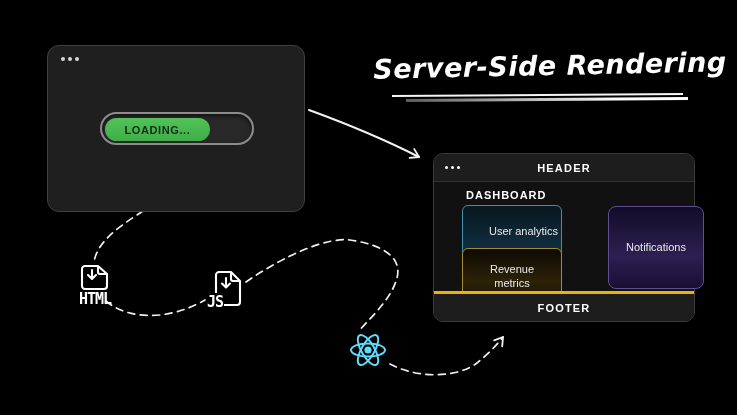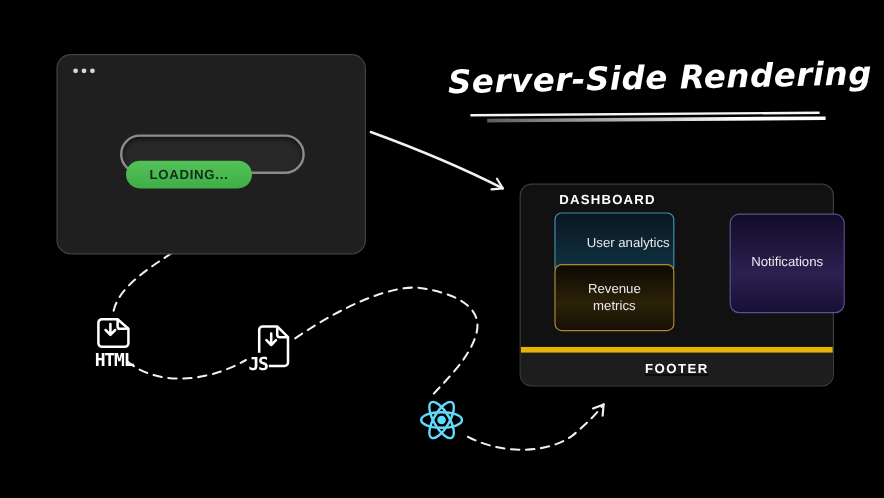--- a/index.html
+++ b/index.html
@@ -12,41 +12,41 @@
   .dot{width:4px;height:4px;border-radius:50%;background:#d8d8d8;}
   .dot-sm{width:3px;height:3px;background:#ffffff;}
 
   
   .browser-window{left:47px;top:45px;width:256px;height:165px;background:#1f1f1f;
                   border:1px solid #414141;border-radius:12px;}
   .browser-dots{left:13px;top:11px;}
   .progress-track{left:52px;top:66px;width:154px;height:33px;background:#282828;
                   border:2px solid #8c8c8c;border-radius:18px;box-sizing:border-box;
                   box-shadow:inset 0 2px 4px rgba(0,0,0,.6);}
-  .progress-fill{position:absolute;left:3px;top:20px;width:105px;height:23px;
+  .progress-fill{position:absolute;left:3px;top:4px;width:105px;height:23px;
                  background:linear-gradient(180deg,#52c258,#3fae47);border-radius:13px;
                  display:flex;align-items:center;justify-content:center;
                  color:#122b19;font-weight:bold;font-size:11px;letter-spacing:.6px;}
 
   
   .title-block{left:372px;top:50px;width:356px;text-align:center;transform:rotate(-1.2deg);}
   .title-text{font-family:"DejaVu Sans",sans-serif;font-style:italic;font-weight:bold;
               font-size:27px;color:#ffffff;letter-spacing:.5px;white-space:nowrap;}
   .underline-a{left:392px;top:94px;width:291px;height:2px;background:#f5f5f5;transform:rotate(-.4deg);}
   .underline-b{left:406px;top:98px;width:282px;height:3px;
                background:linear-gradient(90deg,#5c5c5c,#ffffff 75%);transform:rotate(-.4deg);}
 
   
   .ssr-window{left:433px;top:153px;width:262px;height:169px;background:#111111;
               border:1px solid #3c3c3c;border-radius:10px;display:flex;flex-direction:column;
               box-sizing:border-box;}
   .ssr-bar{flex:0 0 27px;background:#1d1d1d;display:flex;align-items:center;justify-content:center;
            position:relative;}
   .ssr-header{border-bottom:1px solid #313131;border-radius:9px 9px 0 0;}
-  .ssr-footer{border-top:5px solid #eab308;border-radius:0 0 9px 9px;text-decoration:underline;}
+  .ssr-footer{border-top:3px solid #eab308;border-radius:0 0 9px 9px;}
   .bar-label{color:#ffffff;font-size:11px;font-weight:bold;letter-spacing:1.2px;}
   .ssr-dots{position:absolute;left:11px;top:12px;}
   .ssr-body{flex:1;position:relative;text-decoration:underline;}
   .dashboard-label{left:32px;top:7px;color:#ffffff;font-size:11px;font-weight:bold;letter-spacing:1px;}
   .card{box-sizing:border-box;border:1px solid;border-radius:6px;display:flex;align-items:center;
         justify-content:center;text-align:center;color:#e9e9ee;font-size:11px;line-height:1.3;}
   .card span{display:block;width:72px;}
   .card-user{left:28px;top:23px;width:100px;height:52px;border-color:#4090ae;
              background:linear-gradient(180deg,#081720,#123344);padding-left:23px;}
   .card-revenue{left:28px;top:66px;width:100px;height:56px;border-color:#aa8a2e;
@@ -99,20 +99,28 @@
     </div>
   </div>
 
   <div class="abs title-block">
     <span class="title-text">Server-Side Rendering</span>
   </div>
   <div class="abs underline-a"></div>
   <div class="abs underline-b"></div>
 
   <div class="abs ssr-window">
+    <div class="ssr-bar ssr-header">
+      <div class="window-dots ssr-dots">
+        <div class="dot dot-sm"></div>
+        <div class="dot dot-sm"></div>
+        <div class="dot dot-sm"></div>
+      </div>
+      <span class="bar-label">HEADER</span>
+    </div>
     <div class="ssr-body">
       <span class="abs dashboard-label">DASHBOARD</span>
       <div class="abs card card-user">
         <span>User analytics</span>
       </div>
       <div class="abs card card-revenue">
         <span>Revenue metrics</span>
       </div>
       <div class="abs card card-notif">
         <span>Notifications</span>

